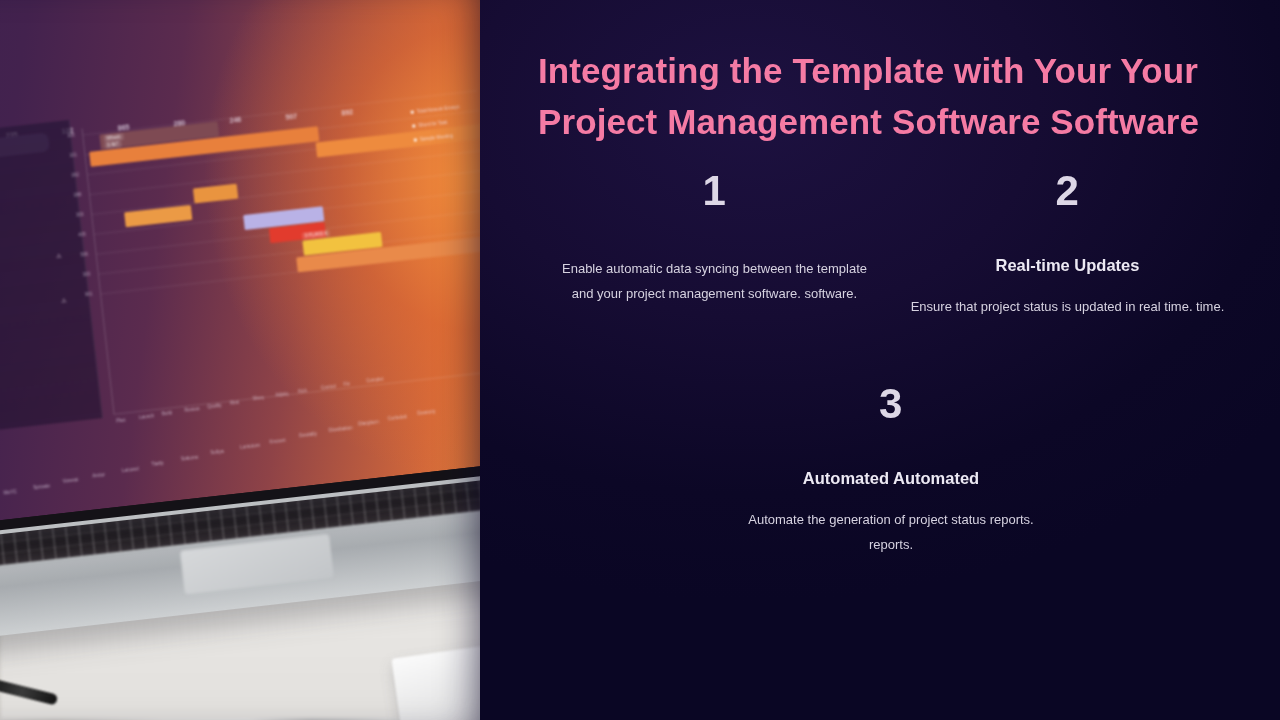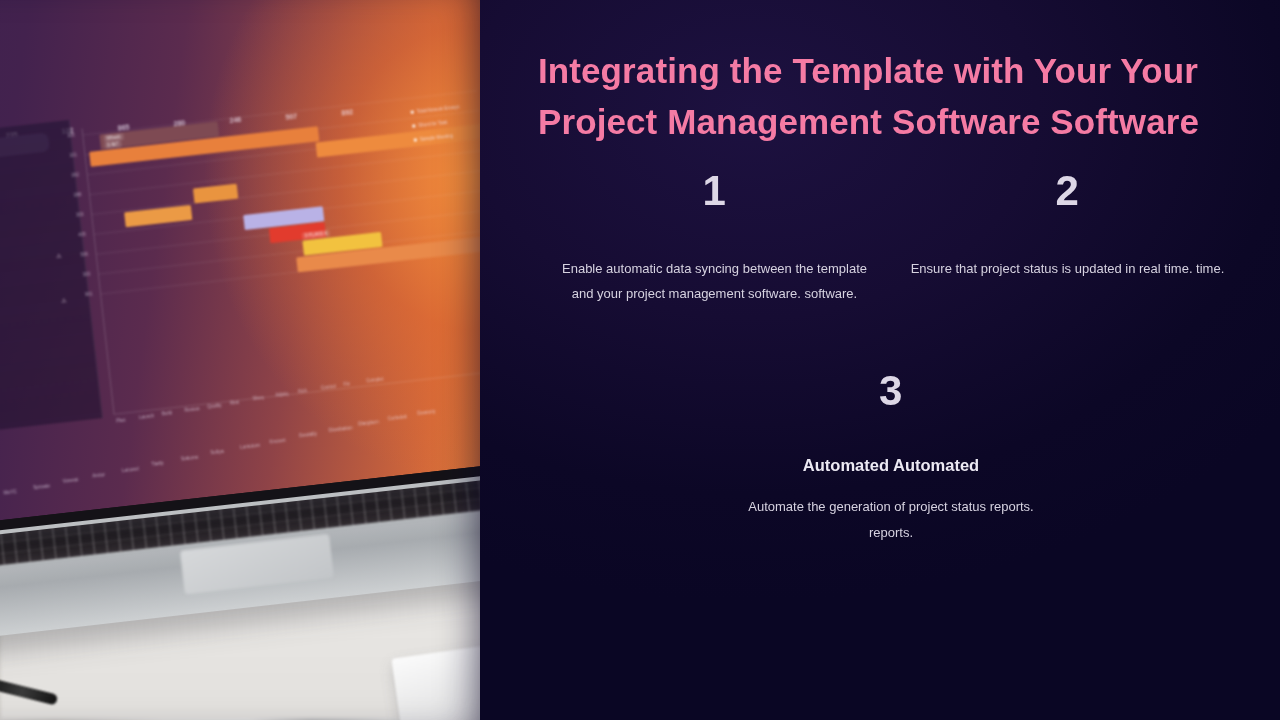--- a/index.html
+++ b/index.html
@@ -316,20 +316,21 @@
 
     <div class="grid-items">
 
       <div class="row">
         <div class="col">
           <div class="num">1</div>
           <div class="item-desc">Enable automatic data syncing between the template and your project management software. software.</div>
         </div>
         <div class="col">
           <div class="num">2</div>
+          <div class="item-title">Real-time Updates</div>
           <div class="item-desc">Ensure that project status is updated in real time. time.</div>
         </div>
       </div>
 
       <div class="row row-2">
         <div class="col center">
           <div class="num">3</div>
           <div class="item-title">Automated Automated</div>
           <div class="item-desc">Automate the generation of project status reports. reports.</div>
         </div>

